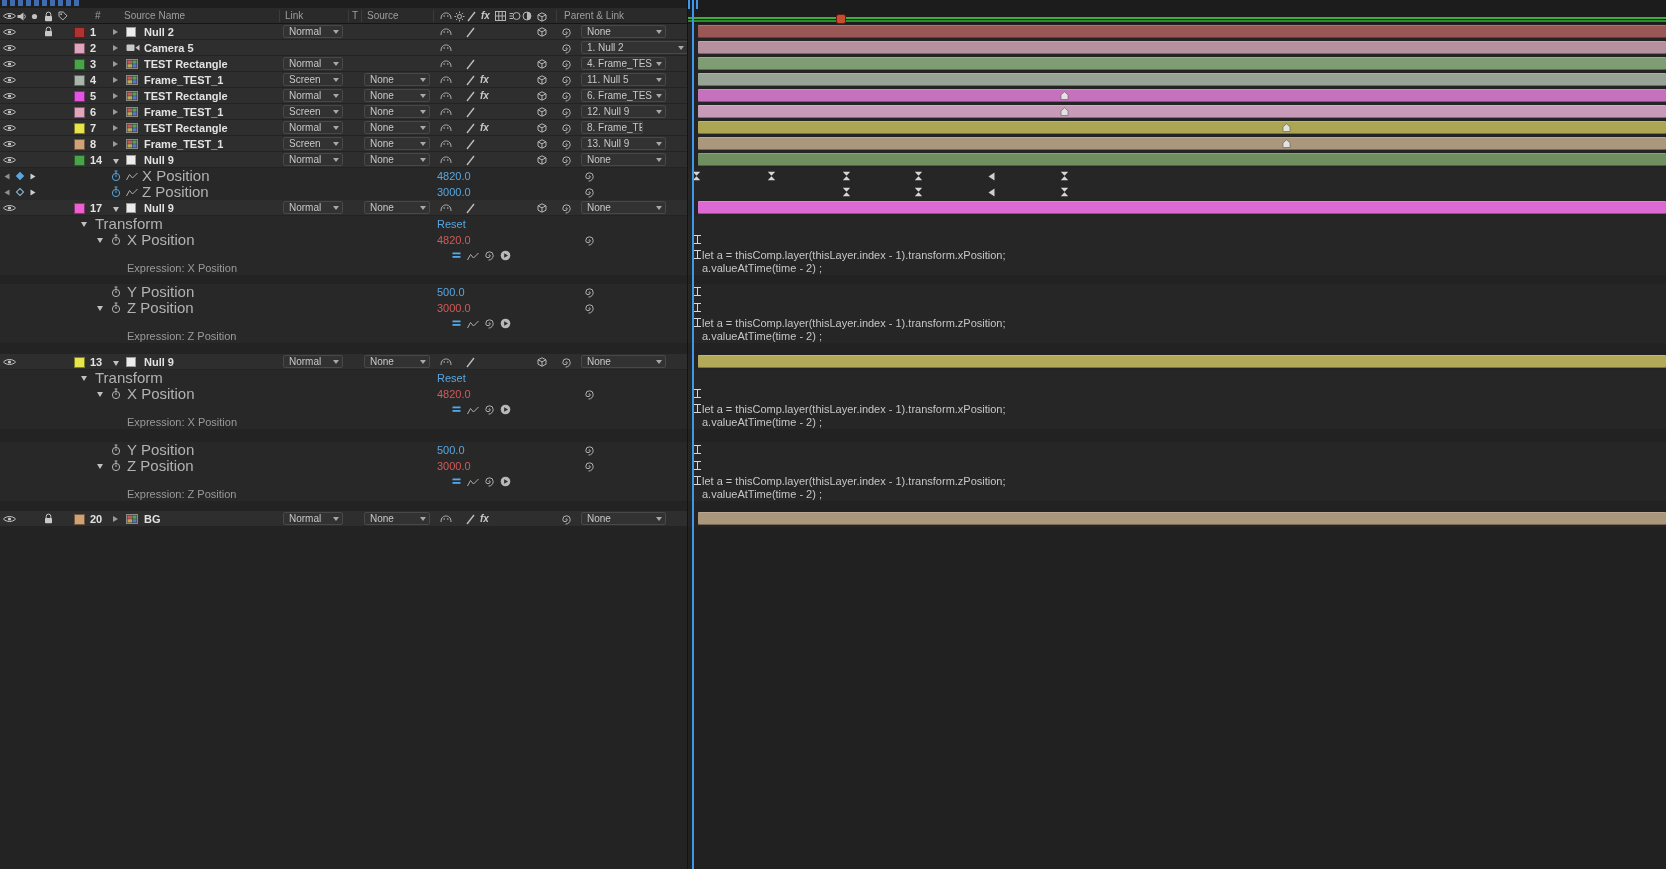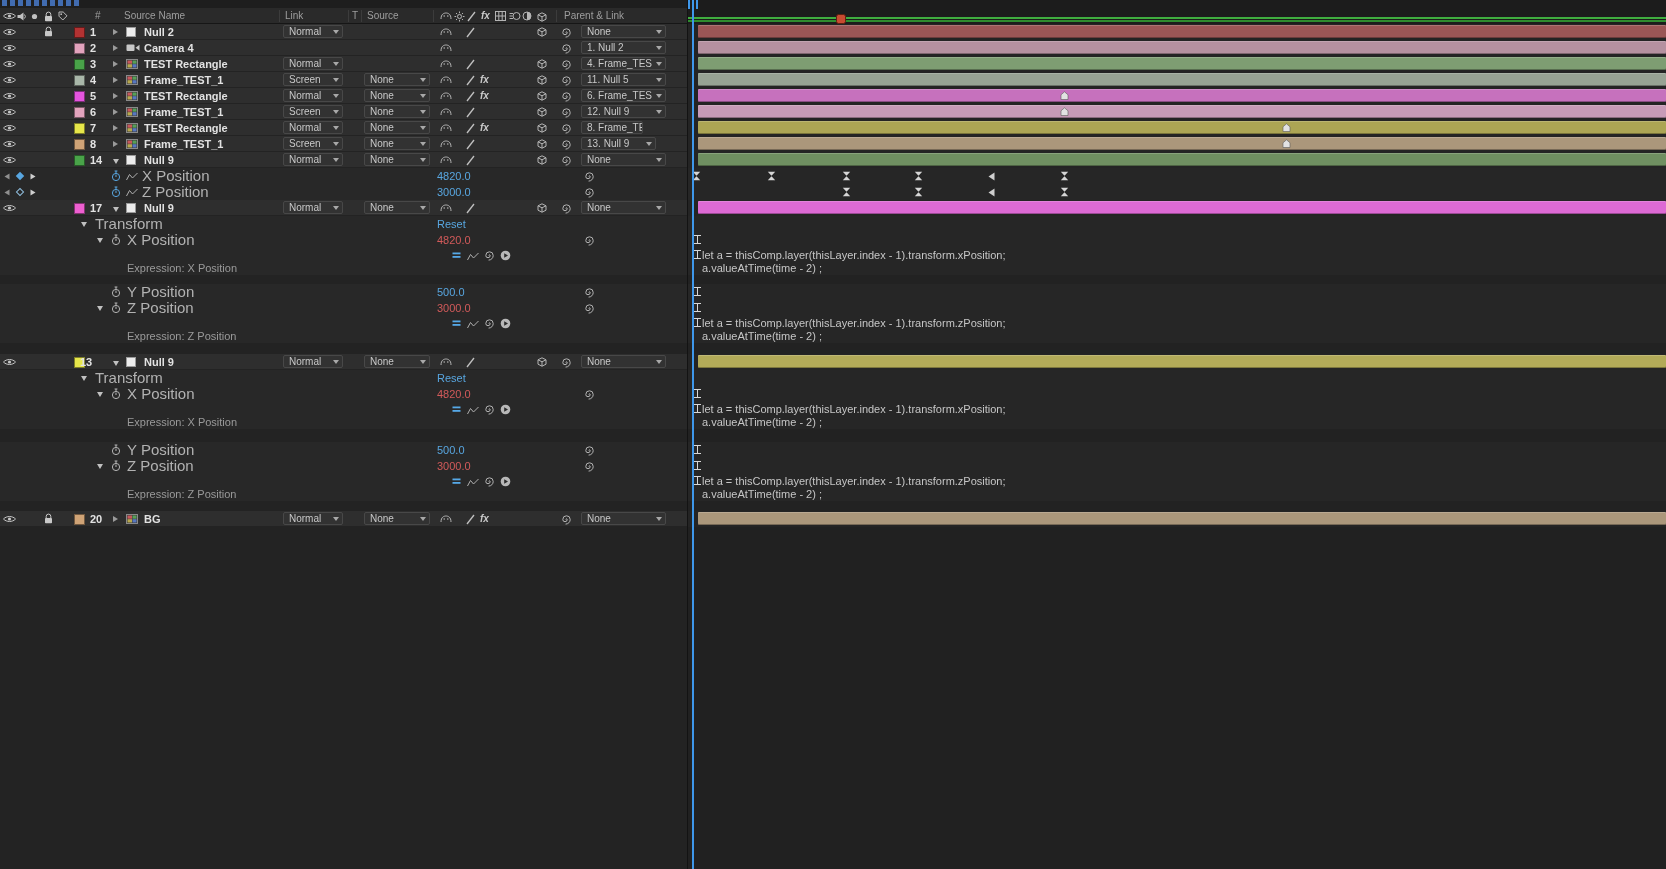--- a/index.html
+++ b/index.html
@@ -192,30 +192,30 @@
               <path d="M0.5 4 C3.5 0.7 9.5 0.7 12.5 4 C9.5 7.3 3.5 7.3 0.5 4 Z" fill="none" stroke="#c8c8c8"></path>
               <circle cx="6.5" cy="4" r="1.6" fill="#c8c8c8"></circle>
             </svg></span>
           <span class="ab swatch" style="left:74px;top:3px;background:#e2a3bd"></span>
           <span class="ab num lh" style="left:90px;width:22px">2</span>
           <span class="ab tw-right" style="left:113px;top:5px"></span>
           <span class="ab ic" style="left:126px;top:3px"><svg width="14" height="9" viewBox="0 0 14 9">
               <rect x="0.5" y="1.5" width="8" height="6.5" rx="1" fill="#c9c9c9"></rect>
               <path d="M9.5 4.7 L13.5 1.8 V7.8 Z" fill="#c9c9c9"></path>
             </svg></span>
-          <span class="ab name lh" style="left:144px">Camera 4</span>
-          <span class="ab ic" style="left:440px;top:3px"><svg width="12" height="8" viewBox="0 0 12 8">
-              <path d="M1 8 C1 3 4 2 6 2 C8 2 11 3 11 8" fill="none" stroke="#b4b4b4"></path>
-              <circle cx="4.2" cy="5" r="0.8" fill="#b4b4b4"></circle>
-              <circle cx="7.8" cy="5" r="0.8" fill="#b4b4b4"></circle>
-            </svg></span>
-          <span class="ab ic" style="left:561px;top:3px"><svg width="11" height="11" viewBox="0 0 11 11">
-              <path d="M5.5 5.5 m-0.7 0 a0.7 0.7 0 1 1 1.4 0 a2.2 2.2 0 1 1 -4.4 0 a3.7 3.7 0 1 1 7.4 0 a4.6 4.6 0 0 1 -4.6 4.6" fill="none" stroke="#b4b4b4"></path>
-            </svg></span>
-          <span class="ab dd" style="left:581px;width:85px">
+          <span class="ab name lh" style="left:144px">Camera 5</span>
+          <span class="ab ic" style="left:440px;top:3px"><svg width="12" height="8" viewBox="0 0 12 8">
+              <path d="M1 8 C1 3 4 2 6 2 C8 2 11 3 11 8" fill="none" stroke="#b4b4b4"></path>
+              <circle cx="4.2" cy="5" r="0.8" fill="#b4b4b4"></circle>
+              <circle cx="7.8" cy="5" r="0.8" fill="#b4b4b4"></circle>
+            </svg></span>
+          <span class="ab ic" style="left:561px;top:3px"><svg width="11" height="11" viewBox="0 0 11 11">
+              <path d="M5.5 5.5 m-0.7 0 a0.7 0.7 0 1 1 1.4 0 a2.2 2.2 0 1 1 -4.4 0 a3.7 3.7 0 1 1 7.4 0 a4.6 4.6 0 0 1 -4.6 4.6" fill="none" stroke="#b4b4b4"></path>
+            </svg></span>
+          <span class="ab dd" style="left:581px;width:107px">
             <span class="ddv">1. Null 2</span>
             <span class="chev"></span>
           </span>
         </div>
         <div class="tp tp-layer">
           <div class="bar" style="background:#b591a0"></div>
         </div>
       </div>
       <div class="row" style="height:16px">
         <div class="lp lp-layer">
@@ -503,21 +503,21 @@
           <span class="ab ic" style="left:466px;top:3px"><svg width="9" height="11" viewBox="0 0 9 11">
               <line x1="1" y1="10" x2="8" y2="1" stroke="#c0c0c0" stroke-width="1.3"></line>
             </svg></span>
           <span class="ab ic" style="left:536px;top:2px"><svg width="12" height="12" viewBox="0 0 12 12">
               <path d="M2 3.8 L6 1.8 L10 3.8 L10 8.2 L6 10.2 L2 8.2 Z" fill="none" stroke="#b4b4b4"></path>
               <path d="M2 3.8 L6 5.8 L10 3.8 M6 5.8 V10.2" fill="none" stroke="#b4b4b4"></path>
             </svg></span>
           <span class="ab ic" style="left:561px;top:3px"><svg width="11" height="11" viewBox="0 0 11 11">
               <path d="M5.5 5.5 m-0.7 0 a0.7 0.7 0 1 1 1.4 0 a2.2 2.2 0 1 1 -4.4 0 a3.7 3.7 0 1 1 7.4 0 a4.6 4.6 0 0 1 -4.6 4.6" fill="none" stroke="#b4b4b4"></path>
             </svg></span>
-          <span class="ab dd" style="left:581px;width:75px">
+          <span class="ab dd" style="left:581px;width:85px">
             <span class="ddv">13. Null 9</span>
             <span class="chev"></span>
           </span>
         </div>
         <div class="tp tp-layer">
           <div class="bar" style="background:#ab977b"></div>
           <span class="ab ic" style="left:593.5px;top:3px"><svg width="9" height="9" viewBox="0 0 9 9">
               <path d="M1 8.5 V3.8 L4.5 0.8 L8 3.8 V8.5 Z" fill="#e2e2e2" stroke="#5a5a5a" stroke-width="0.6"></path>
             </svg></span>
         </div>
@@ -830,21 +830,21 @@
         <div class="lp lp-spacer"></div>
         <div class="tp tp-spacer"></div>
       </div>
       <div class="row" style="height:16px">
         <div class="lp lp-layer">
           <span class="ab ic" style="left:3px;top:4px"><svg width="13" height="8" viewBox="0 0 13 8">
               <path d="M0.5 4 C3.5 0.7 9.5 0.7 12.5 4 C9.5 7.3 3.5 7.3 0.5 4 Z" fill="none" stroke="#c8c8c8"></path>
               <circle cx="6.5" cy="4" r="1.6" fill="#c8c8c8"></circle>
             </svg></span>
           <span class="ab swatch" style="left:74px;top:3px;background:#e6e64a"></span>
-          <span class="ab num lh" style="left:80px;width:22px">13</span>
+          <span class="ab num lh" style="left:90px;width:22px">13</span>
           <span class="ab tw-down" style="left:113px;top:7px"></span>
           <span class="ab ic" style="left:126px;top:3px"><svg width="10" height="10">
               <rect x="0.5" y="0.5" width="9" height="9" fill="#ececec" stroke="#9a9a9a"></rect>
             </svg></span>
           <span class="ab name lh" style="left:144px">Null 9</span>
           <span class="ab dd" style="left:283px;width:60px">
             <span class="ddv">Normal</span>
             <span class="chev"></span>
           </span>
           <span class="ab dd" style="left:364px;width:66px">

